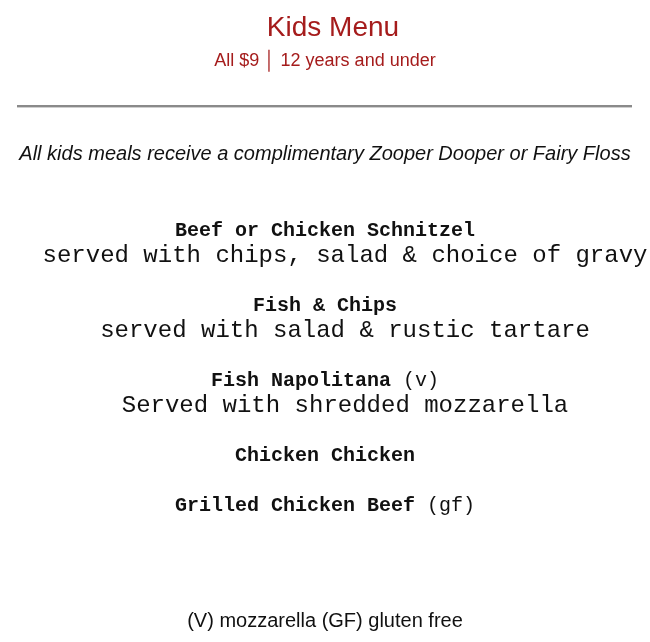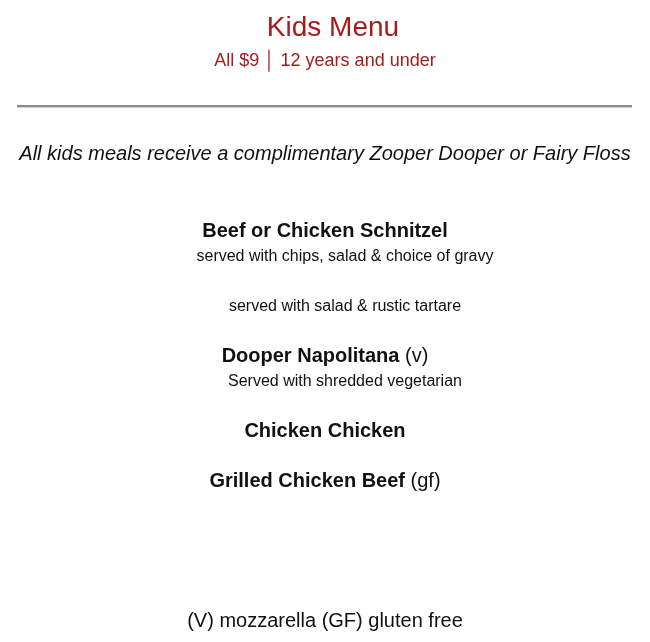--- a/index.html
+++ b/index.html
@@ -55,31 +55,32 @@
     }
     .items {
       position: absolute;
       top: 218px;
       left: 0;
       width: 650px;
       text-align: center;
     }
     .item {
       margin-bottom: 25px;
+      font-family: Liberation Mono, monospace;
     }
     .item-name {
       font-size: 20px;
       line-height: 25px;
       font-weight: bold;
     }
     .item-tag {
       font-weight: normal;
     }
     .item-desc {
-      font-size: 16px;
+      font-size: 24px;
       line-height: 25px;
       padding-left: 40px;
     }
     .legend {
       position: absolute;
       top: 608px;
       left: 0;
       width: 650px;
       text-align: center;
       font-size: 20px;
@@ -97,25 +98,26 @@
 <div class="divider"></div>
 
 <div class="note">All kids meals receive a complimentary Zooper Dooper or Fairy Floss</div>
 
 <div class="items">
   <div class="item">
     <div class="item-name"><span>Beef or Chicken Schnitzel</span><span class="item-tag"></span></div>
     <div class="item-desc">served with chips, salad &amp; choice of gravy</div>
   </div>
   <div class="item">
+    <div class="item-name"><span>Fish &amp; Chips</span><span class="item-tag"></span></div>
     <div class="item-desc">served with salad &amp; rustic tartare</div>
   </div>
   <div class="item">
-    <div class="item-name"><span>Dooper Napolitana</span><span class="item-tag"> (v)</span></div>
-    <div class="item-desc">Served with shredded vegetarian</div>
+    <div class="item-name"><span>Fish Napolitana</span><span class="item-tag"> (v)</span></div>
+    <div class="item-desc">Served with shredded mozzarella</div>
   </div>
   <div class="item">
     <div class="item-name"><span>Chicken Chicken</span><span class="item-tag"></span></div>
   </div>
   <div class="item">
     <div class="item-name"><span>Grilled Chicken Beef</span><span class="item-tag"> (gf)</span></div>
   </div>
 </div>
 
 <div class="legend">(V) mozzarella (GF) gluten free</div>

